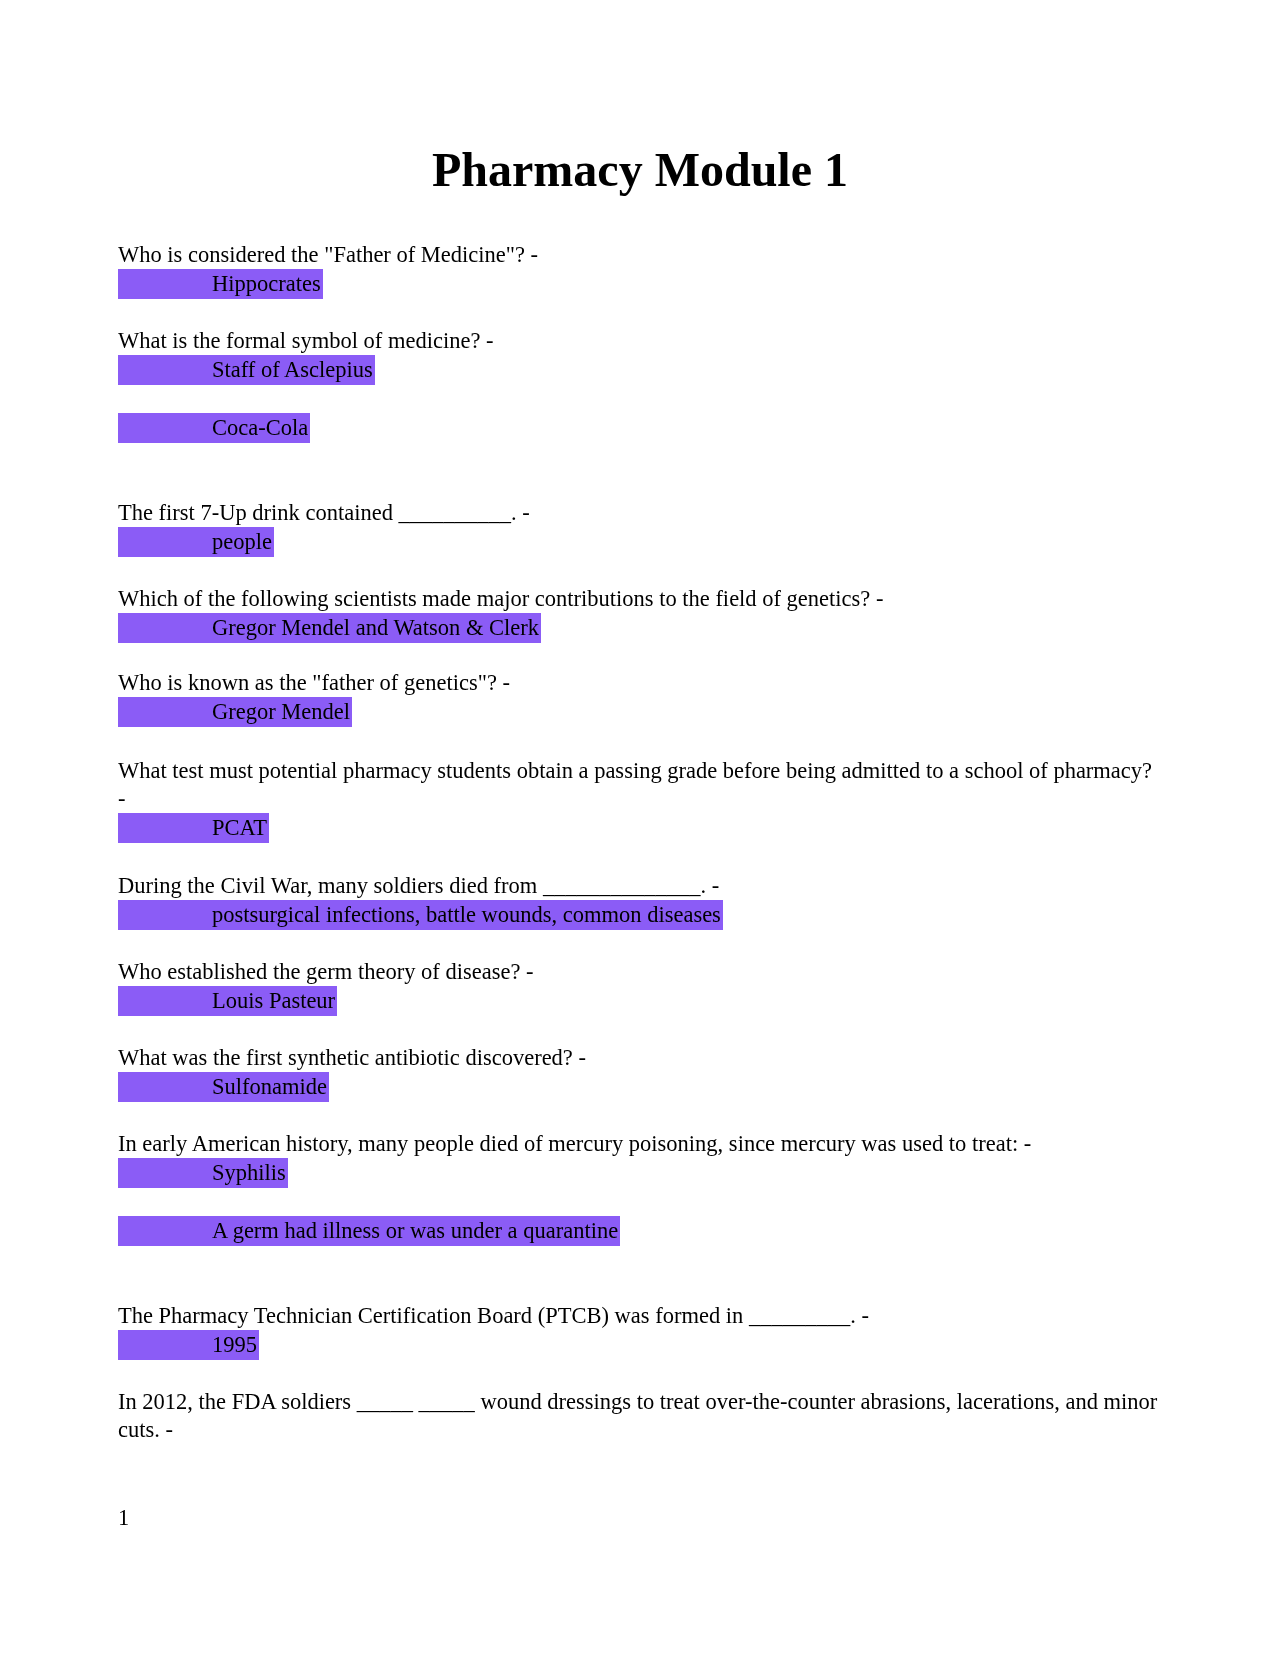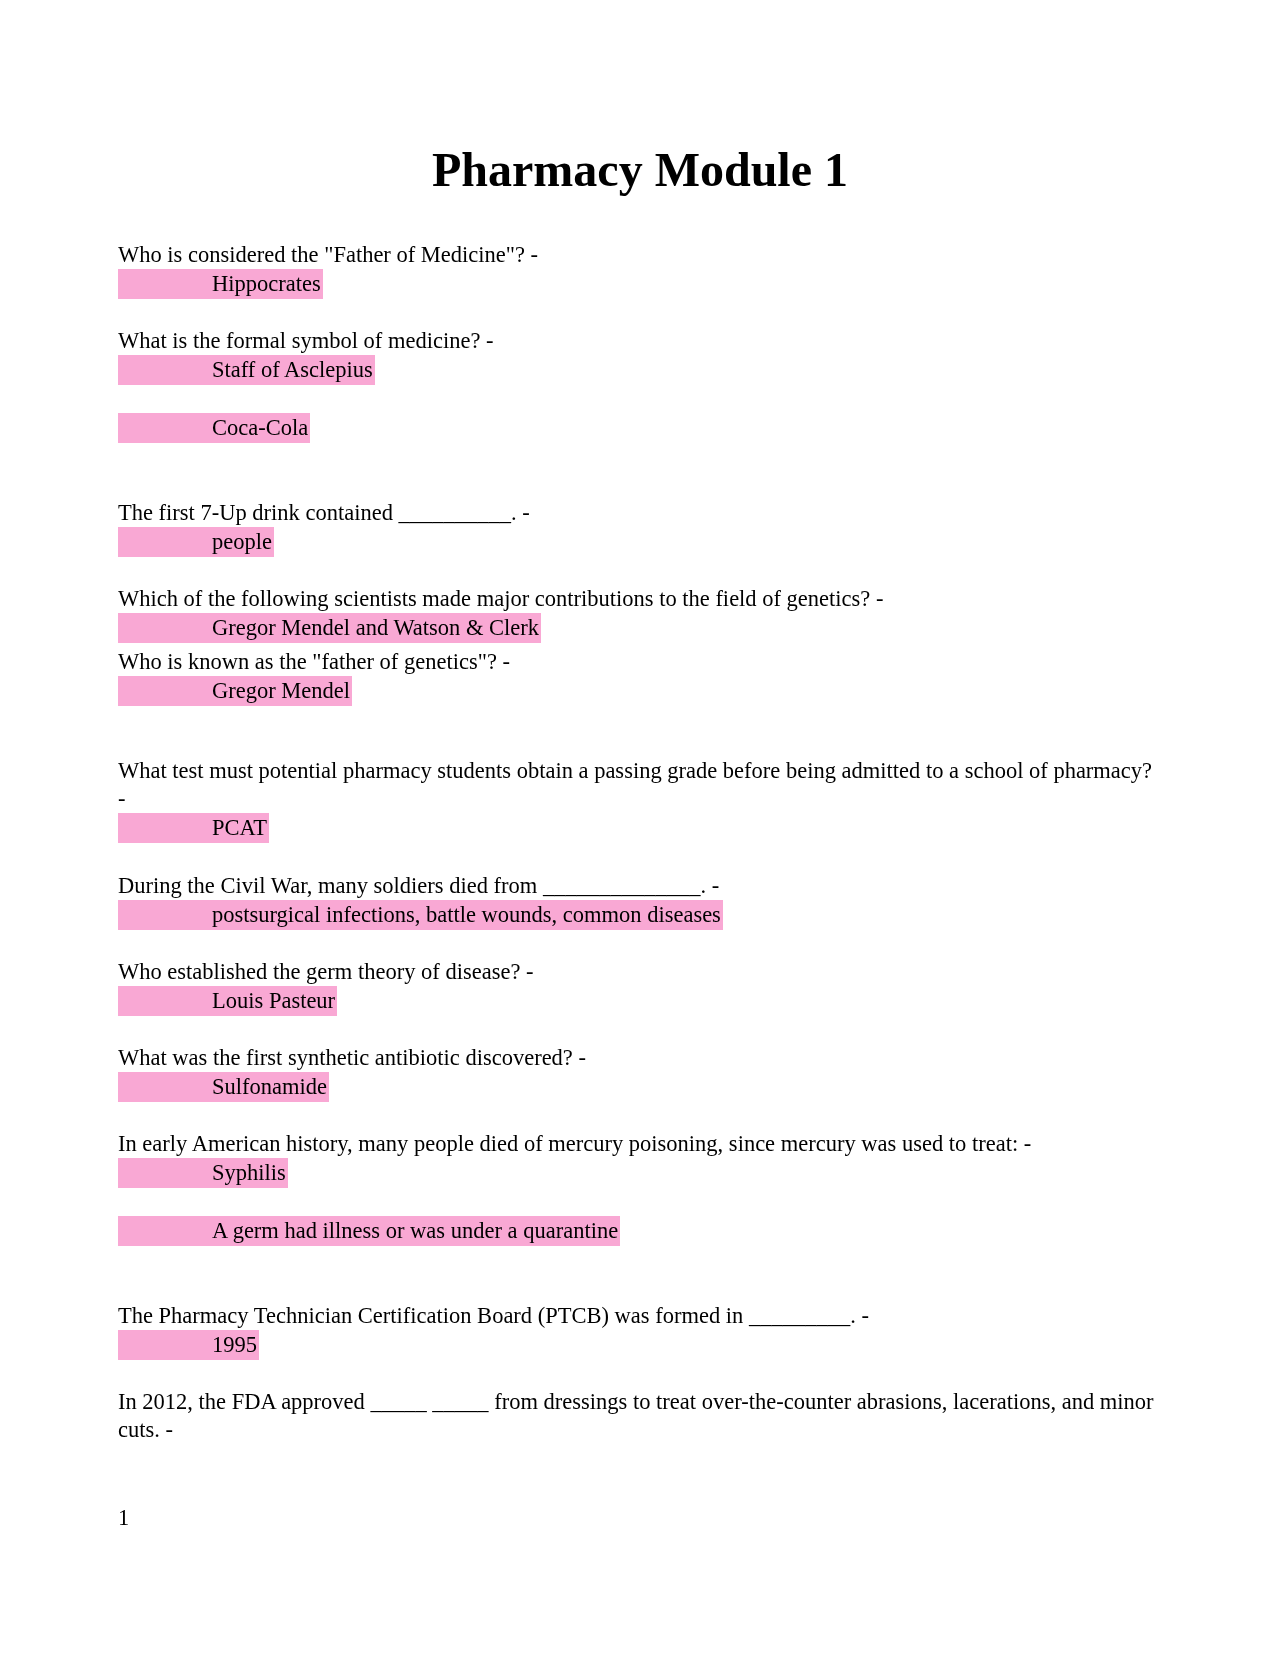--- a/index.html
+++ b/index.html
@@ -3,21 +3,21 @@
 <meta charset="utf-8">
 <style>
   html,body{margin:0;padding:0;background:#ffffff;}
   body{width:1280px;height:1656px;position:relative;overflow:hidden;
        font-family:"Liberation Serif","DejaVu Serif",serif;color:#000;}
   .page{position:absolute;left:0;top:0;width:1280px;height:1233px;}
   .title{position:absolute;left:0;width:1280px;top:142px;text-align:center;
          font-weight:bold;font-size:48px;line-height:56px;}
   .qa{position:absolute;left:118px;width:1040px;}
   .q{font-size:22.5px;line-height:28px;margin:0;white-space:pre-wrap;}
-  .a{display:inline-block;background:#f9a8d4;font-size:22.5px;line-height:30px;
+  .a{display:inline-block;background:#8b5cf6;font-size:22.5px;line-height:30px;
      padding-left:94px;padding-right:2px;margin:0;}
   .pagenum{position:absolute;left:118px;top:1504px;font-size:22.5px;line-height:28px;}
 </style>
 </head>
 <body>
 
 <div class="page">
   <div class="title">Pharmacy Module 1</div>
 
   <div class="qa" style="top:241px">
@@ -32,21 +32,21 @@
     <span class="a">Coca-Cola</span>
   </div>
   <div class="qa" style="top:499px">
     <p class="q">The first 7-Up drink contained __________. -</p>
     <span class="a">people</span>
   </div>
   <div class="qa" style="top:585px">
     <p class="q">Which of the following scientists made major contributions to the field of genetics? -</p>
     <span class="a">Gregor Mendel and Watson &amp; Clerk</span>
   </div>
-  <div class="qa" style="top:648px">
+  <div class="qa" style="top:669px">
     <p class="q">Who is known as the "father of genetics"? -</p>
     <span class="a">Gregor Mendel</span>
   </div>
   <div class="qa" style="top:757px">
     <p class="q">What test must potential pharmacy students obtain a passing grade before being admitted to a school of pharmacy? -</p>
     <span class="a">PCAT</span>
   </div>
   <div class="qa" style="top:872px">
     <p class="q">During the Civil War, many soldiers died from ______________. -</p>
     <span class="a">postsurgical infections, battle wounds, common diseases</span>
@@ -64,17 +64,17 @@
     <span class="a">Syphilis</span>
   </div>
   <div class="qa" style="top:1216px">
     <span class="a">A germ had illness or was under a quarantine</span>
   </div>
   <div class="qa" style="top:1302px">
     <p class="q">The Pharmacy Technician Certification Board (PTCB) was formed in _________. -</p>
     <span class="a">1995</span>
   </div>
   <div class="qa" style="top:1388px">
-    <p class="q">In 2012, the FDA approved _____ _____ from dressings to treat over-the-counter abrasions, lacerations, and minor cuts. -</p>
+    <p class="q">In 2012, the FDA soldiers _____ _____ wound dressings to treat over-the-counter abrasions, lacerations, and minor cuts. -</p>
   </div>
 
   <div class="pagenum">1</div>
 </div>
 
 </body></html>

